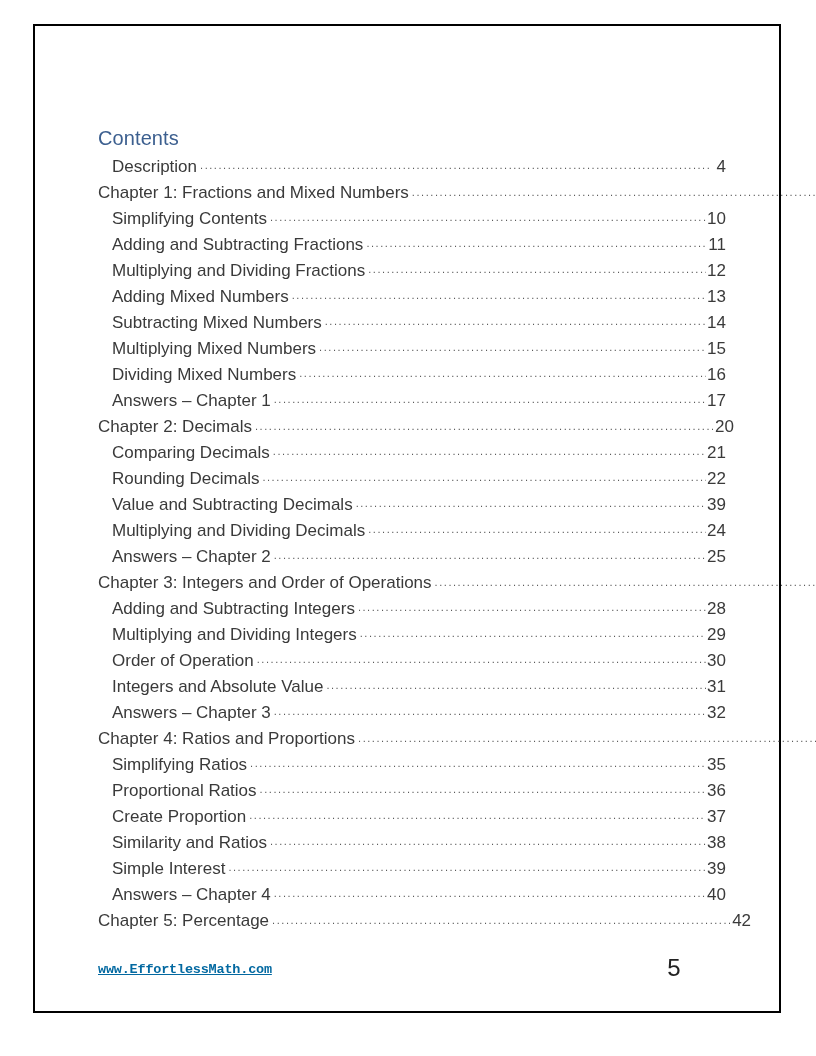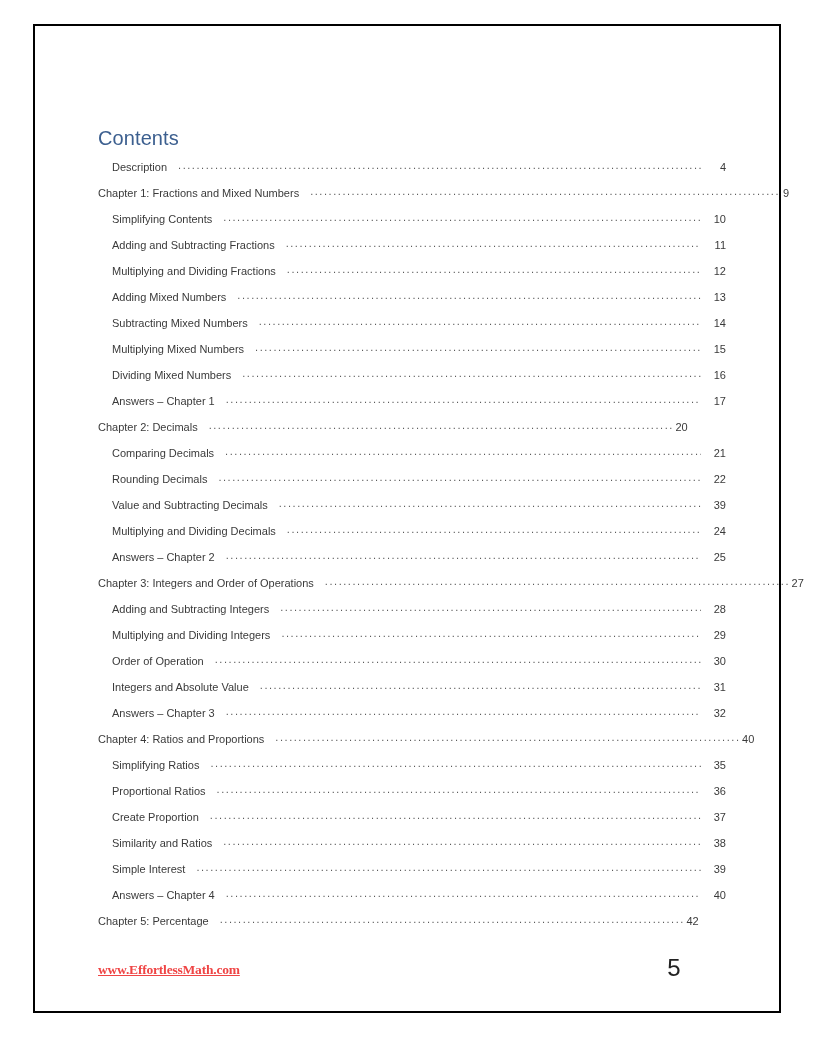--- a/index.html
+++ b/index.html
@@ -43,25 +43,24 @@
     line-height: 24px;
     margin: 0 0 4px 0;
     font-family: "Liberation Sans", sans-serif;
   }
 
   .toc-entry {
     display: flex;
     align-items: flex-start;
     height: 26px;
     color: #3a3a3a;
-    font-size: 11px;
+    font-size: 17px;
     line-height: 26px;
     white-space: nowrap;
     font-family: "Liberation Sans", sans-serif;
-    gap: 8px;
   }
 
   
   .toc-entry.lvl1 { padding-left: 0px; }
   
   .toc-entry.lvl2 { padding-left: 14px; }
 
   .toc-label { flex: 0 0 auto; }
 
   .toc-dots {
@@ -96,24 +95,24 @@
     width: 482px;   
   }
   .toc-entry.lvl1 .toc-tail .toc-dots { flex: 1 1 auto; }
   .toc-entry.lvl1 .toc-tail .toc-page { padding-left: 1px; }
 
   
   #footer-url {
     position: absolute;
     left: 63px;       
     top: 936px;       
-    font-family: Liberation Serif, serif;
+    font-family: Liberation Mono, monospace;
     font-size: 13.5px;
     font-weight: bold;
-    color: #ef4444;
+    color: #0369a1;
     text-decoration: underline;
     letter-spacing: -0.2px;
     white-space: nowrap;
   }
 
   #footer-pagenum {
     position: absolute;
     left: 604px;      
     top: 928px;       
     width: 70px;

